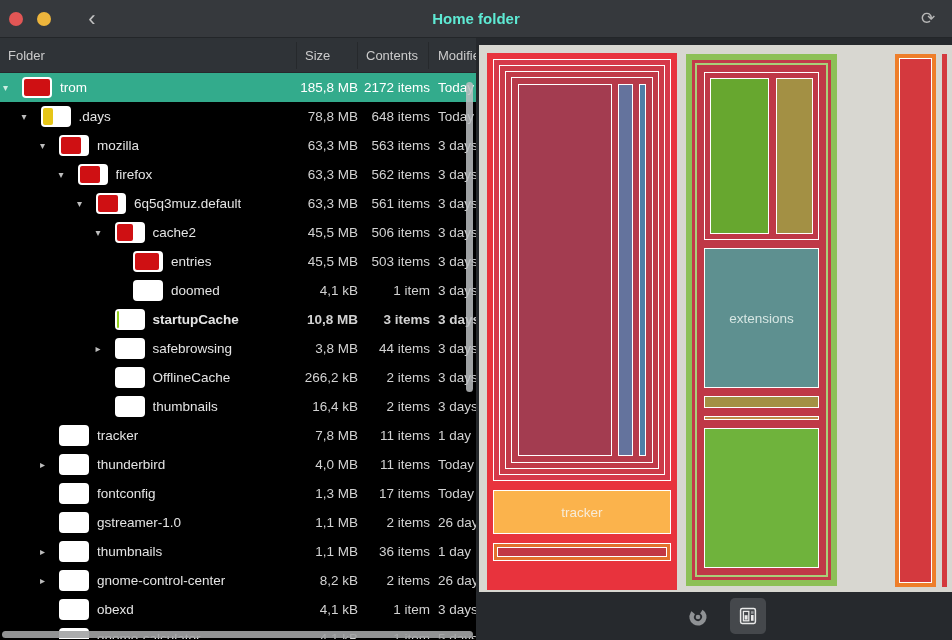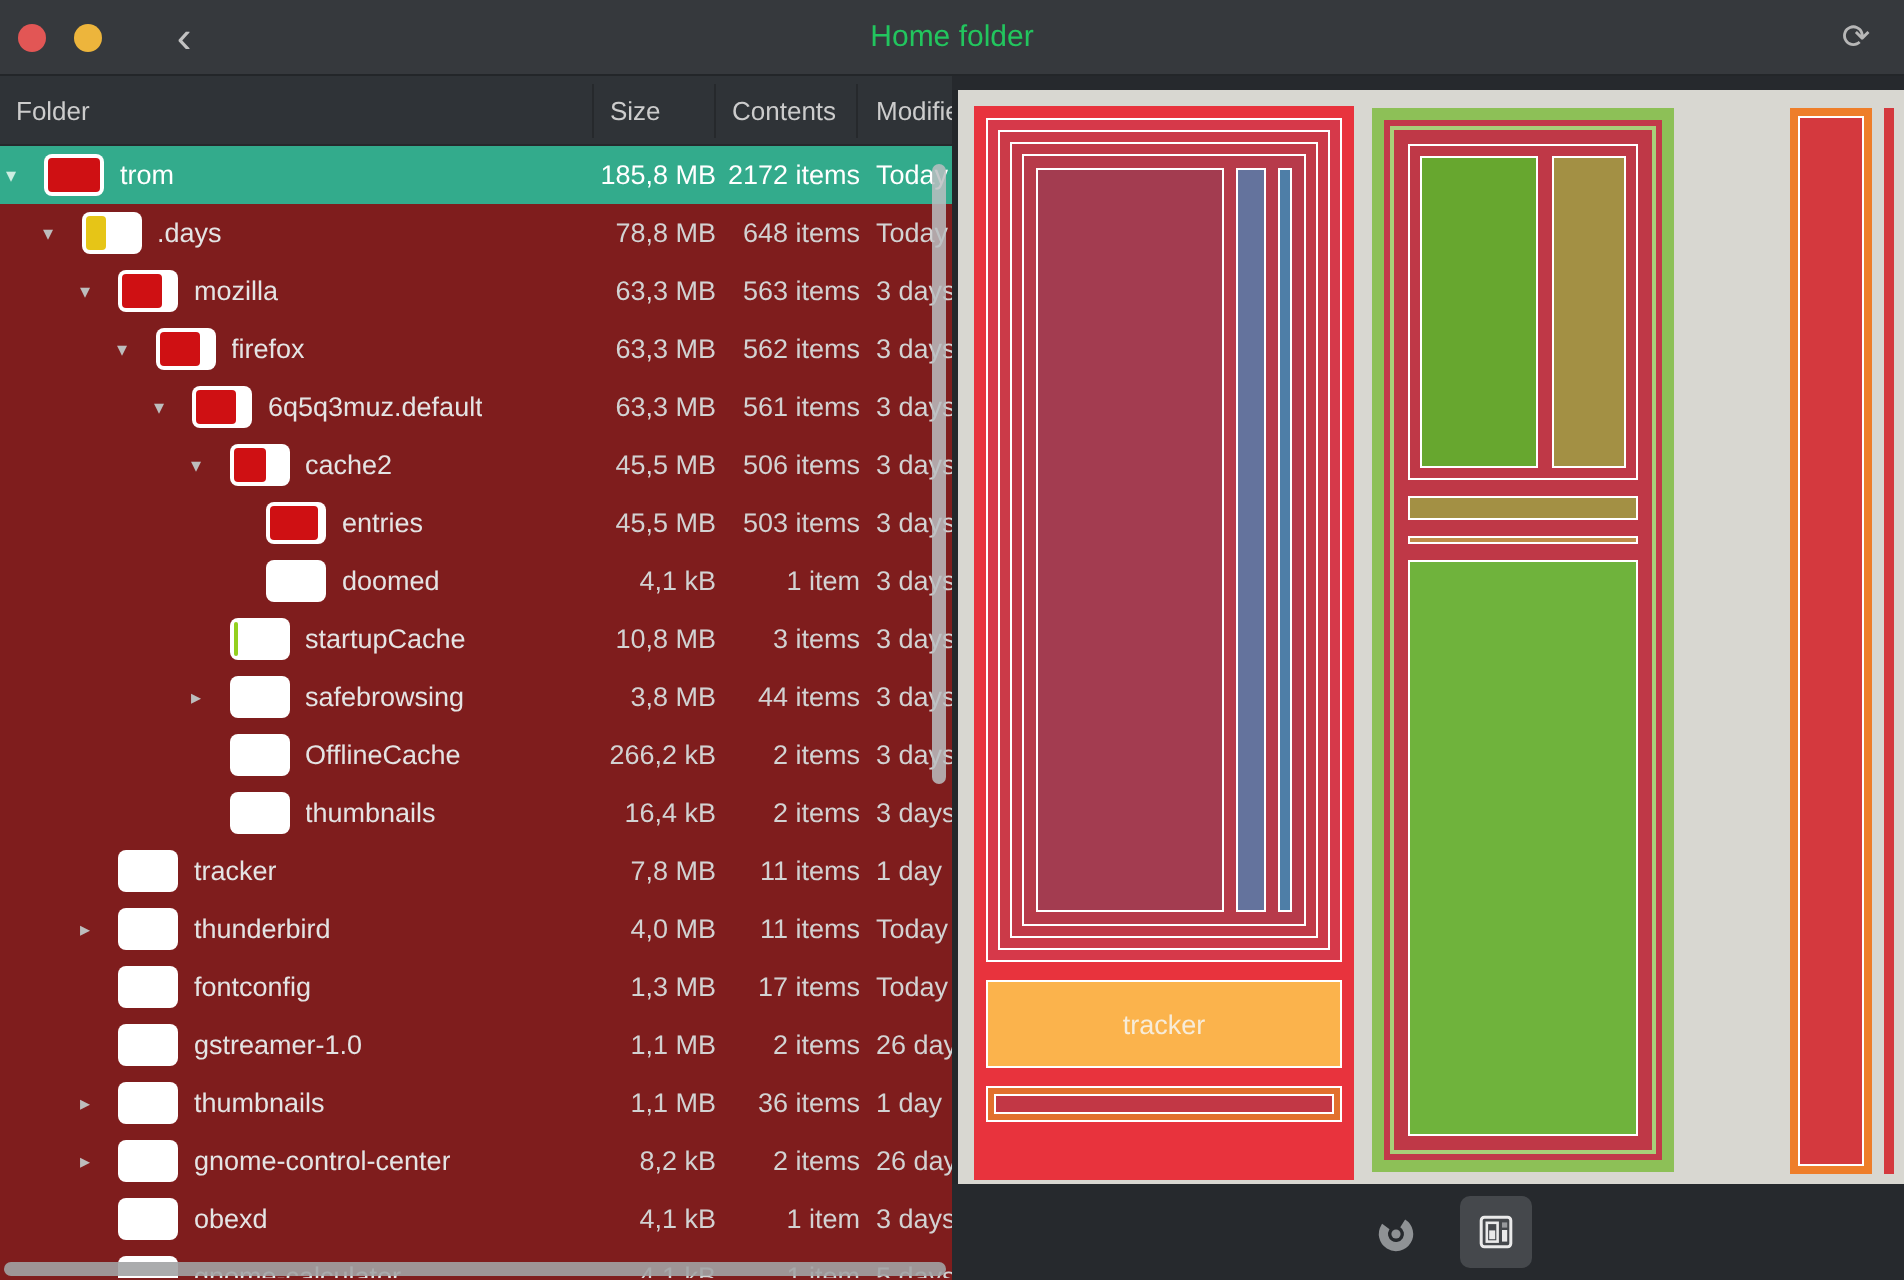--- a/index.html
+++ b/index.html
@@ -9,27 +9,27 @@
 
   
   .titlebar { position:absolute; left:0; top:0; width:952px; height:38px;
     background:#36393d; border-bottom:1px solid #232629; }
   .wbtn { position:absolute; top:12px; width:14px; height:14px; border-radius:50%; }
   .wbtn.close { left:9px; background:#e25655; }
   .wbtn.min { left:37px; background:#edb53c; }
   .backbtn { position:absolute; left:80px; top:4px; width:24px; height:30px;
     color:#c2c2c2; font-size:22px; line-height:30px; text-align:center; }
   .apptitle { position:absolute; left:0; top:0; width:100%; height:38px; line-height:38px;
-    text-align:center; color:#22c55e; font-weight:normal; font-size:15px; pointer-events:none; }
+    text-align:center; color:#5eead4; font-weight:bold; font-size:15px; pointer-events:none; }
   .refreshbtn { position:absolute; right:10px; top:5px; width:28px; height:28px;
     color:#b7b7b7; font-size:17px; line-height:28px; text-align:center; }
 
   
   .left { position:absolute; left:0; top:38px; width:476px; height:602px;
-    background:#7f1d1d; overflow:hidden; }
+    background:#000000; overflow:hidden; }
   .colheader { position:relative; width:476px; height:35px; background:#2f3337;
     border-bottom:1px solid #26292c; color:#cccccc; font-size:13px; }
   .colheader span { position:absolute; top:0; line-height:35px; white-space:nowrap; }
   .ch-folder { left:8px; } .ch-size { left:305px; } .ch-contents { left:366px; } .ch-modified { left:438px; }
   .colsep { position:absolute; top:4px; width:1px; height:27px; background:#26292c; }
 
   .rows { position:relative; width:476px; height:566px; overflow:hidden; }
   .row { position:relative; height:29px; display:flex; align-items:center;
     color:#e4e4e4; font-size:13.5px; white-space:nowrap; }
   .row.selected { background:#33ab8c; color:#ffffff; }
@@ -197,21 +197,21 @@
           <span class="fmod">3 days</span>
         </div>
         <div class="row" style="padding-left: 114px;">
           <span class="expander"></span>
           <span class="ficon"></span>
           <span class="fname">doomed</span>
           <span class="fsize">4,1 kB</span>
           <span class="fcontents">1 item</span>
           <span class="fmod">3 days</span>
         </div>
-        <div class="row" style="padding-left: 95.5px;">
+        <div class="row" style="padding-left: 95.5px; font-weight: bold;">
           <span class="expander"></span>
           <span class="ficon">
             <span class="ffill" style="width: 2.08px; background: rgb(147, 208, 31);"></span>
           </span>
           <span class="fname">startupCache</span>
           <span class="fsize">10,8 MB</span>
           <span class="fcontents">3 items</span>
           <span class="fmod">3 days</span>
         </div>
         <div class="row" style="padding-left: 95.5px;">
@@ -332,20 +332,23 @@
         <div class="g1-spacer"></div>
       </div>
 
       <div class="g2">
         <div class="r1">
           <div class="r2">
             <div class="box1">
               <div class="grect"></div>
               <div class="orect"></div>
             </div>
+            <div class="ext">
+              <span>extensions</span>
+            </div>
             <div class="ostrip"></div>
             <div class="tstrip"></div>
             <div class="bgreen"></div>
           </div>
         </div>
       </div>
 
       <div class="col4">
         <div class="col4-in"></div>
       </div>

